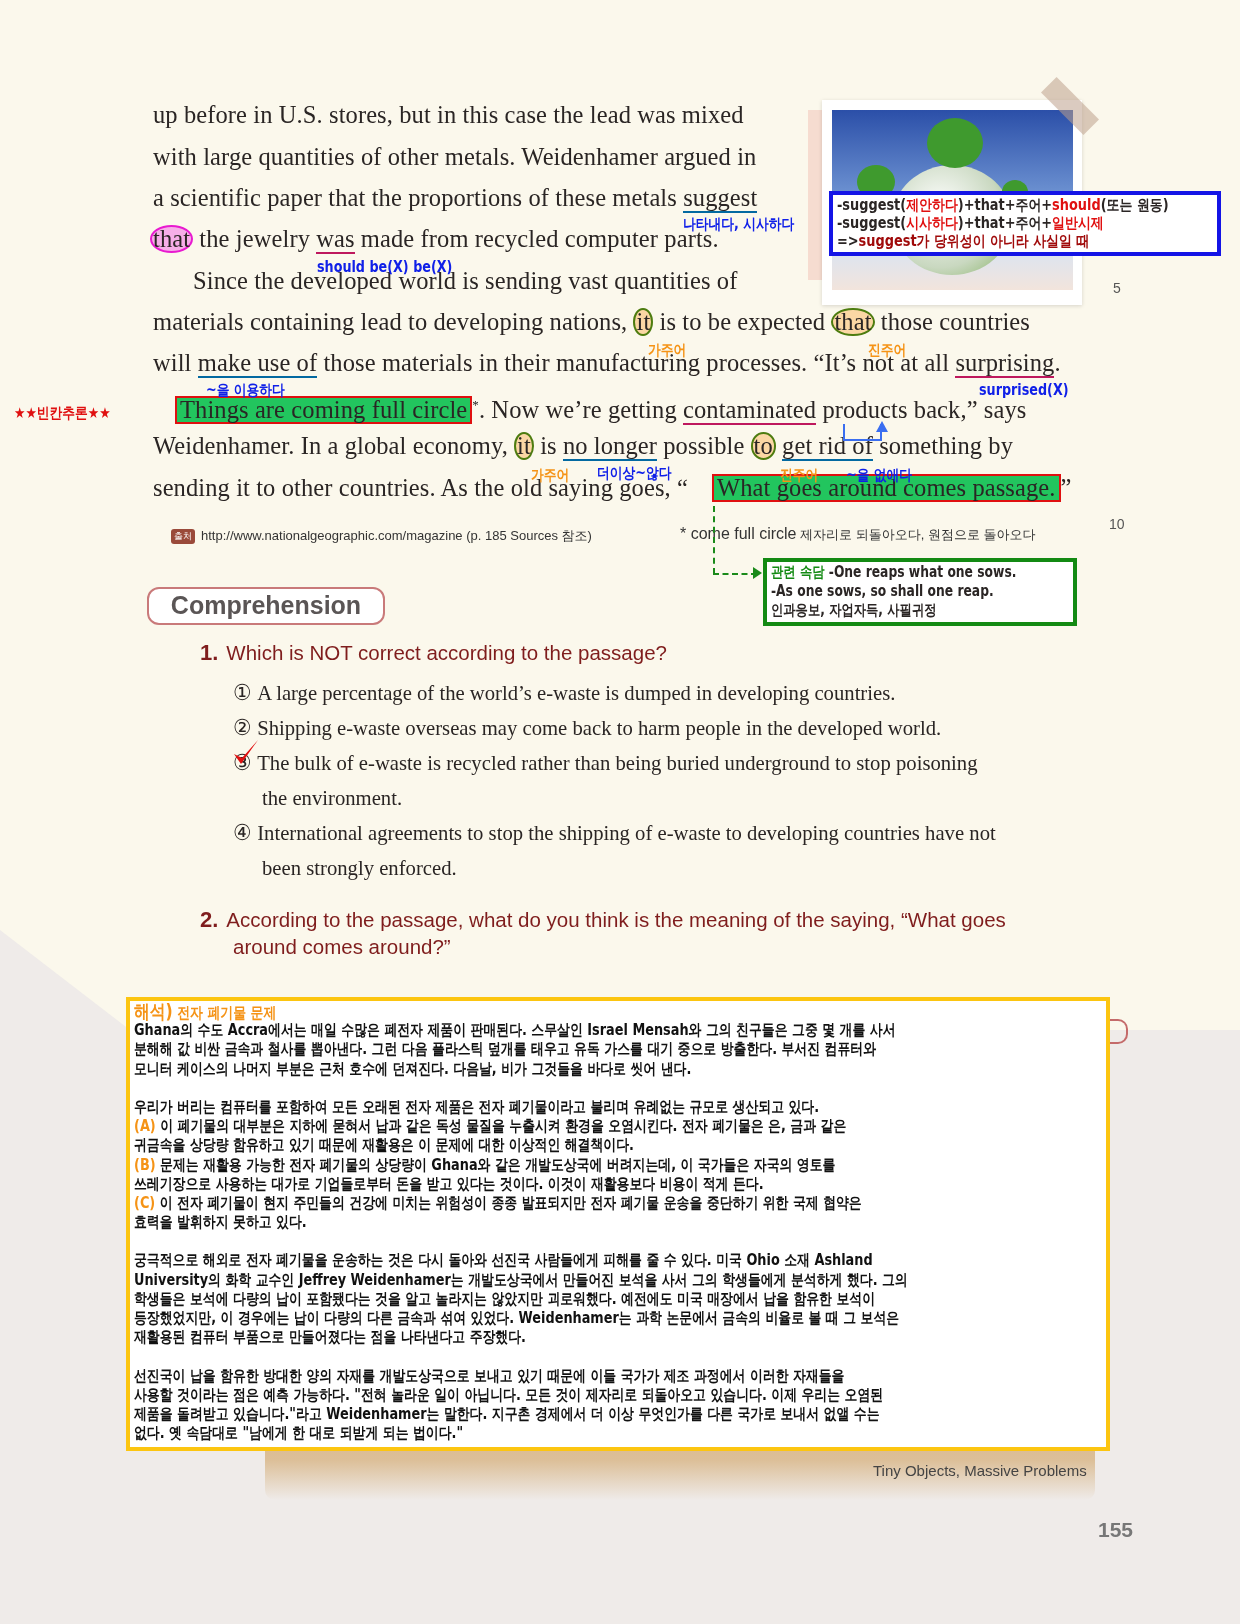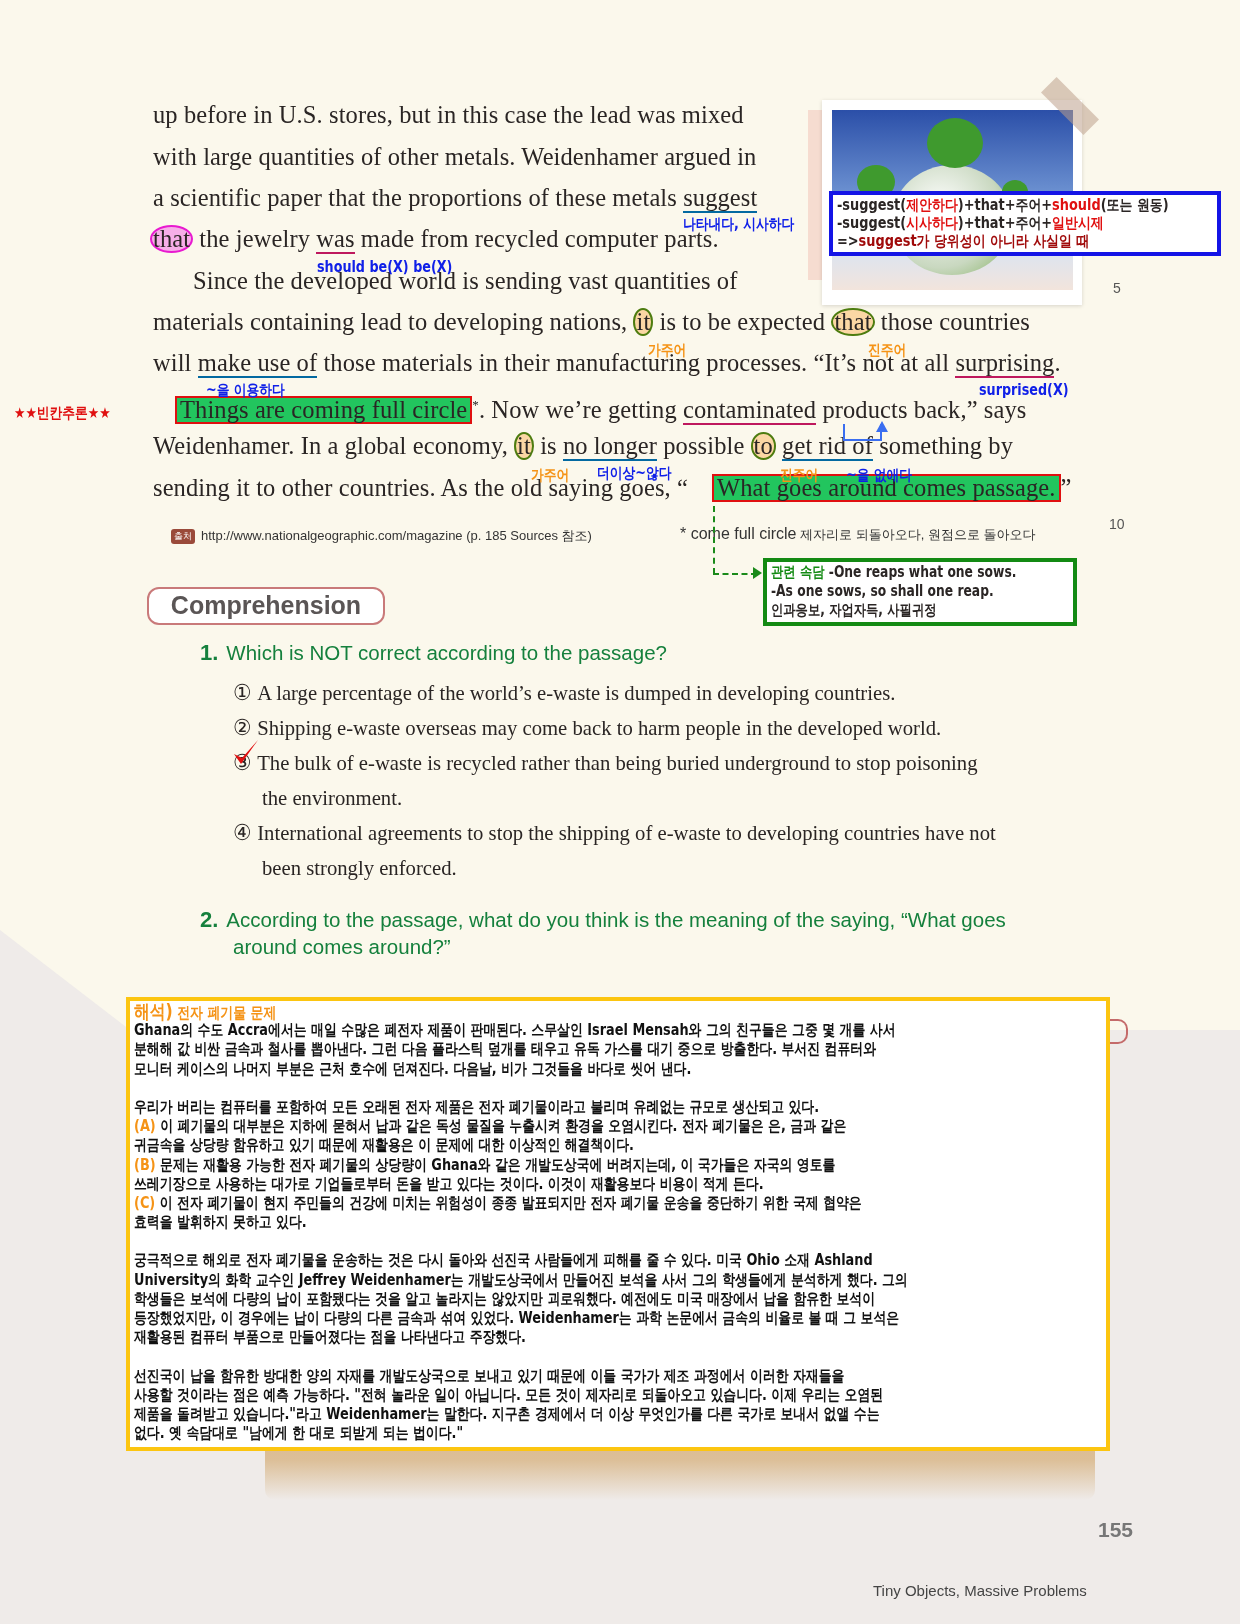--- a/index.html
+++ b/index.html
@@ -131,21 +131,21 @@
   }
   
   .comp-badge {
     position: absolute; left: 147px; top: 587px; width: 238px; height: 38px;
     border: 2px solid #c97a7a; border-radius: 12px; background: #fff;
     font-family: "Liberation Sans", sans-serif; font-weight: bold; font-size: 25px;
     color: #5a5555; text-align: center; line-height: 33px;
   }
   .q {
     position: absolute; font-family: "Liberation Sans", sans-serif; font-size: 20.5px;
-    color: #15803d; white-space: nowrap; text-align: center;
+    color: #7f1d1d; white-space: nowrap; text-align: center;
   }
   .q .qn { font-weight: bold; font-size: 22px; margin-right: 8px; }
   .opt {
     position: absolute; left: 233px; font-size: 22px; white-space: nowrap; color: #2a2524;
     transform: scaleX(0.94); transform-origin: left top;
   }
   .opt .num { margin-right: 6px; }
   .check-mark {
     position: absolute; left: 232px; top: 738px; width: 28px; height: 30px;
   }
@@ -158,21 +158,21 @@
   }
   .trans-box .tl { white-space: nowrap; transform: scaleX(0.83); transform-origin: left top; height: 19.2px; }
   .trans-title { color: #f59316; }
   .trans-title .big { font-size: 19px; }
   .tag-orange { color: #f59316; }
   .pink-bracket {
     position: absolute; left: 1110px; top: 1019px; width: 18px; height: 25px;
     border: 2px solid #c46a6a; border-left: none; border-radius: 0 10px 10px 0;
   }
   .footer-title {
-    position: absolute; left: 873px; top: 1582px; font-family: "Liberation Sans", sans-serif;
+    position: absolute; left: 873px; top: 1462px; font-family: "Liberation Sans", sans-serif;
     font-size: 15px; color: #444; white-space: nowrap;
   }
   .footer-page {
     position: absolute; left: 1098px; top: 1518px; font-family: "Liberation Sans", sans-serif;
     font-size: 21px; color: #777; font-weight: bold;
   }
 </style>
 </head>
 <body>
 

